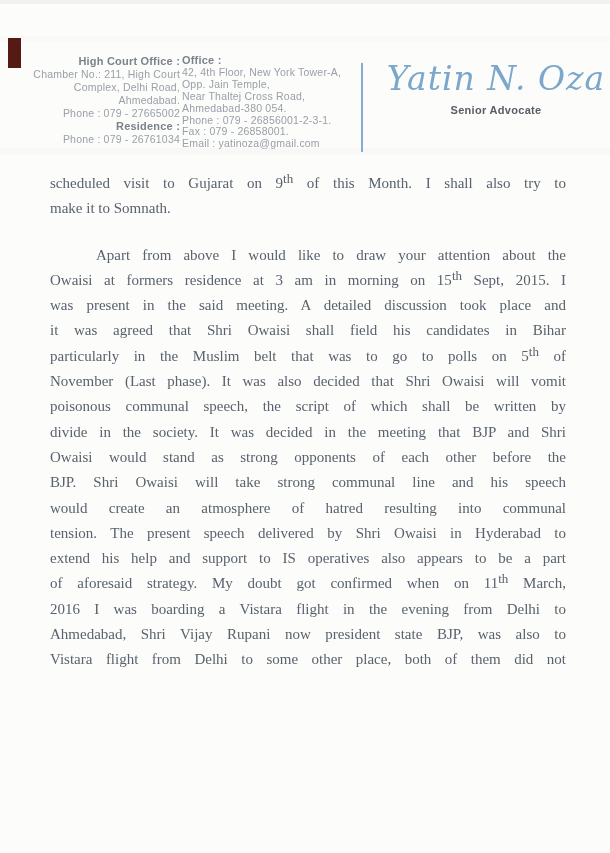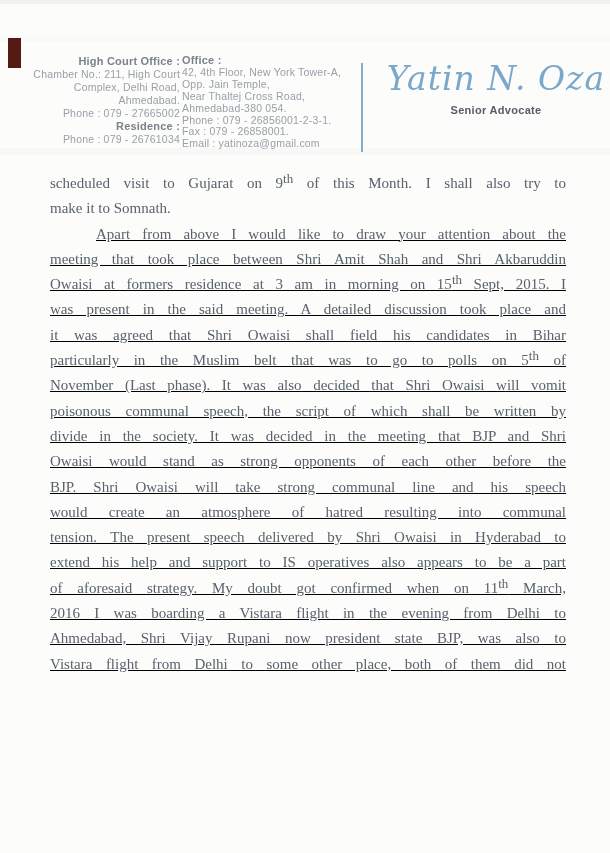--- a/index.html
+++ b/index.html
@@ -49,21 +49,21 @@
     font-size:33px;line-height:42px;color:#7ba7cb;letter-spacing:1px;
   }
   .advocate{
     font-family:"Liberation Sans",sans-serif;font-weight:bold;
     font-size:11px;color:#575d65;margin-top:4px;letter-spacing:.3px;
   }
 
   
   .letter-body{position:absolute;left:50px;top:171px;width:516px;}
   .para{margin:0;}
-  .para + .para{text-decoration:underline;}
+  .para + .para{margin-top:21px;}
   .line{
     font-family:"Liberation Serif","DejaVu Serif",serif;
     font-size:15px;line-height:25.3px;height:25.3px;overflow:hidden;
     color:#59626d;
     text-align:justify;text-align-last:justify;
   }
   .line.no-stretch{text-align-last:left;}
   .line.indent{text-indent:46px;}
   .line sup{font-size:13px;line-height:0;vertical-align:5px;}
 </style>
@@ -111,21 +111,20 @@
     </div>
   </header>
 
   <main class="letter-body" id="letter-body">
       <div class="para">
         <div class="line">scheduled visit to Gujarat on 9<sup>th</sup> of this Month. I shall also try to</div>
         <div class="line no-stretch">make it to Somnath.</div>
       </div>
       <div class="para">
         <div class="line indent">Apart from above I would like to draw your attention about the</div>
-        <div class="line">meeting that took place between Shri Amit Shah and Shri Akbaruddin</div>
         <div class="line">Owaisi at formers residence at 3 am in morning on 15<sup>th</sup> Sept, 2015. I</div>
         <div class="line">was present in the said meeting. A detailed discussion took place and</div>
         <div class="line">it was agreed that Shri Owaisi shall field his candidates in Bihar</div>
         <div class="line">particularly in the Muslim belt that was to go to polls on 5<sup>th</sup> of</div>
         <div class="line">November (Last phase). It was also decided that Shri Owaisi will vomit</div>
         <div class="line">poisonous communal speech, the script of which shall be written by</div>
         <div class="line">divide in the society. It was decided in the meeting that BJP and Shri</div>
         <div class="line">Owaisi would stand as strong opponents of each other before the</div>
         <div class="line">BJP. Shri Owaisi will take strong communal line and his speech</div>
         <div class="line">would create an atmosphere of hatred resulting into communal</div>

